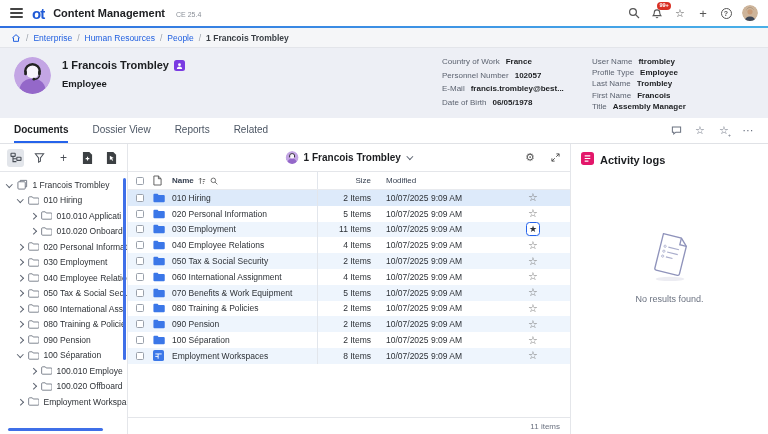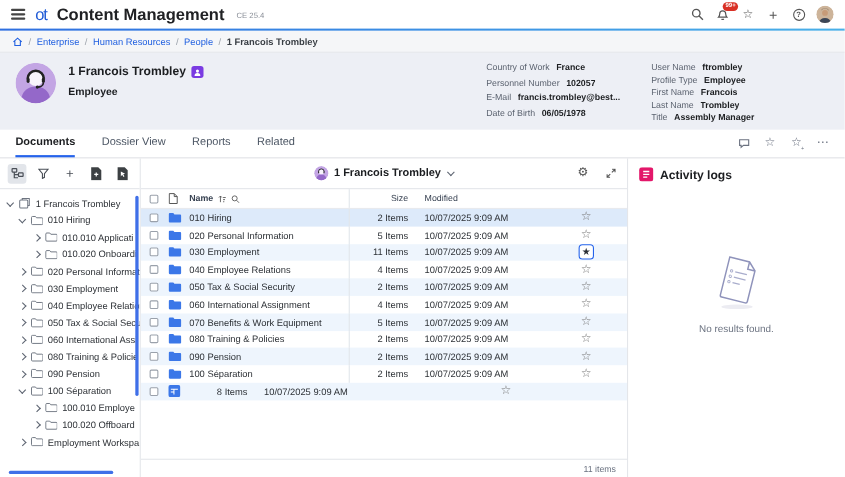--- a/index.html
+++ b/index.html
@@ -4,22 +4,22 @@
 <style>
   *{box-sizing:border-box;margin:0;padding:0}
   html,body{width:768px;height:434px;overflow:hidden}
   body{font-family:"Liberation Sans","DejaVu Sans",sans-serif;background:#fff;color:#1f2328;font-size:10px}
   .app{width:768px;height:434px;display:flex;flex-direction:column;background:#fff}
 
   
   .topbar{height:26px;display:flex;align-items:center;padding:0 10px;gap:9px;background:#fff}
   .hamburger{display:flex;flex-direction:column;gap:2.5px;width:13px;cursor:pointer}
   .hamburger i{height:1.6px;background:#444;border-radius:1px;display:block}
-  .logo{font-weight:400;font-size:15px;color:#1f5ad6;letter-spacing:-1px}
-  .app-title{font-weight:700;font-size:15px;color:#202124}
+  .logo{font-weight:700;font-size:15px;color:#1f5ad6;letter-spacing:-1px}
+  .app-title{font-weight:700;font-size:11px;color:#202124}
   .version{font-size:7px;color:#8a8f98;margin-left:2px;margin-top:2px}
   .topbar .spacer{flex:1}
   .tb-ic{width:14px;height:14px;display:flex;align-items:center;justify-content:center;color:#555;cursor:pointer;position:relative}
   .tb-ic svg{display:block}
   .glyph{font-size:11px;line-height:1;color:#555}
   .badge{position:absolute;top:-4px;left:7px;background:#d93025;color:#fff;font-size:5.5px;font-weight:700;padding:1px 2.5px;border-radius:6px;line-height:1}
   .help-circ{width:11px;height:11px;border:1.1px solid #555;border-radius:50%;display:flex;align-items:center;justify-content:center;font-size:7px;color:#555;font-weight:700}
   .avatar-sm{width:16px;height:16px;border-radius:50%;overflow:hidden}
   .accent{height:2px;background:linear-gradient(90deg,#2f6fe0,#49b0e8)}
 
@@ -217,26 +217,26 @@
     <div class="f-col f-col2">
       <div class="f-row">
           <span class="f-label">User Name</span>
           <span class="f-val">ftrombley</span>
         </div>
       <div class="f-row">
           <span class="f-label">Profile Type</span>
           <span class="f-val">Employee</span>
         </div>
       <div class="f-row">
+          <span class="f-label">Last Name</span>
+          <span class="f-val">Trombley</span>
+        </div>
+      <div class="f-row">
           <span class="f-label">First Name</span>
           <span class="f-val">Francois</span>
-        </div>
-      <div class="f-row">
-          <span class="f-label">Last Name</span>
-          <span class="f-val">Trombley</span>
         </div>
       <div class="f-row">
           <span class="f-label">Title</span>
           <span class="f-val">Assembly Manager</span>
         </div>
     </div>
   </div>
 
   <div class="tabs">
     <span class="tab active">Documents</span>
@@ -654,20 +654,21 @@
         <div class="trow alt">
             <span class="col-check">
               <span class="cb"></span>
             </span>
             <span class="col-icon">
               <svg width="11" height="11" viewBox="0 0 12 12">
                 <rect width="12" height="12" rx="2" fill="#3b77e8"></rect>
                 <path d="M2.5 4.3h7M5.6 4.3v5.2M2.5 7h3.1" stroke="#fff" stroke-width="1"></path>
               </svg>
             </span>
+            <span class="col-name">Employment Workspaces</span>
             <span class="col-size">8 Items</span>
             <span class="col-mod">10/07/2025 9:09 AM</span>
             <span class="col-star">
               <span class="star-o">☆</span>
             </span>
           </div>
       </div>
 
       <div class="tfoot">
         <span>11 items</span>

